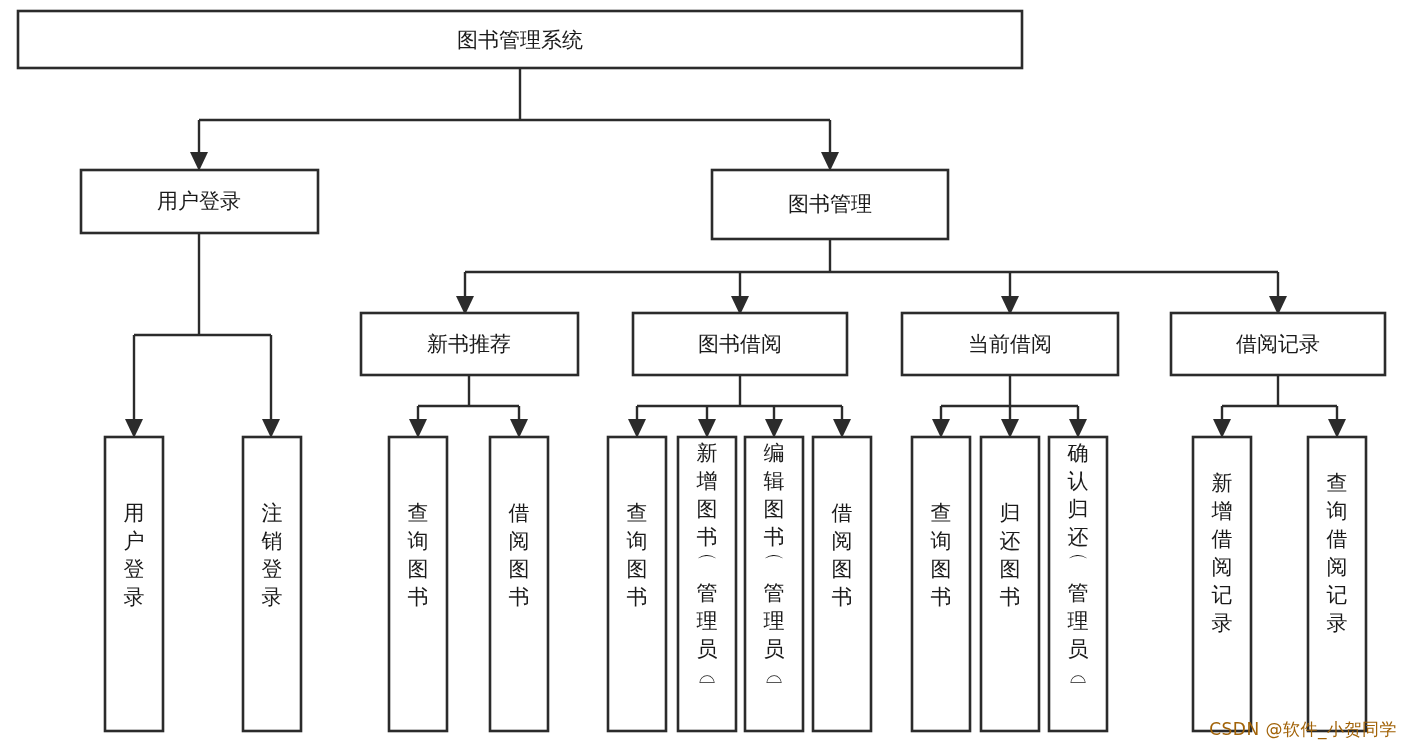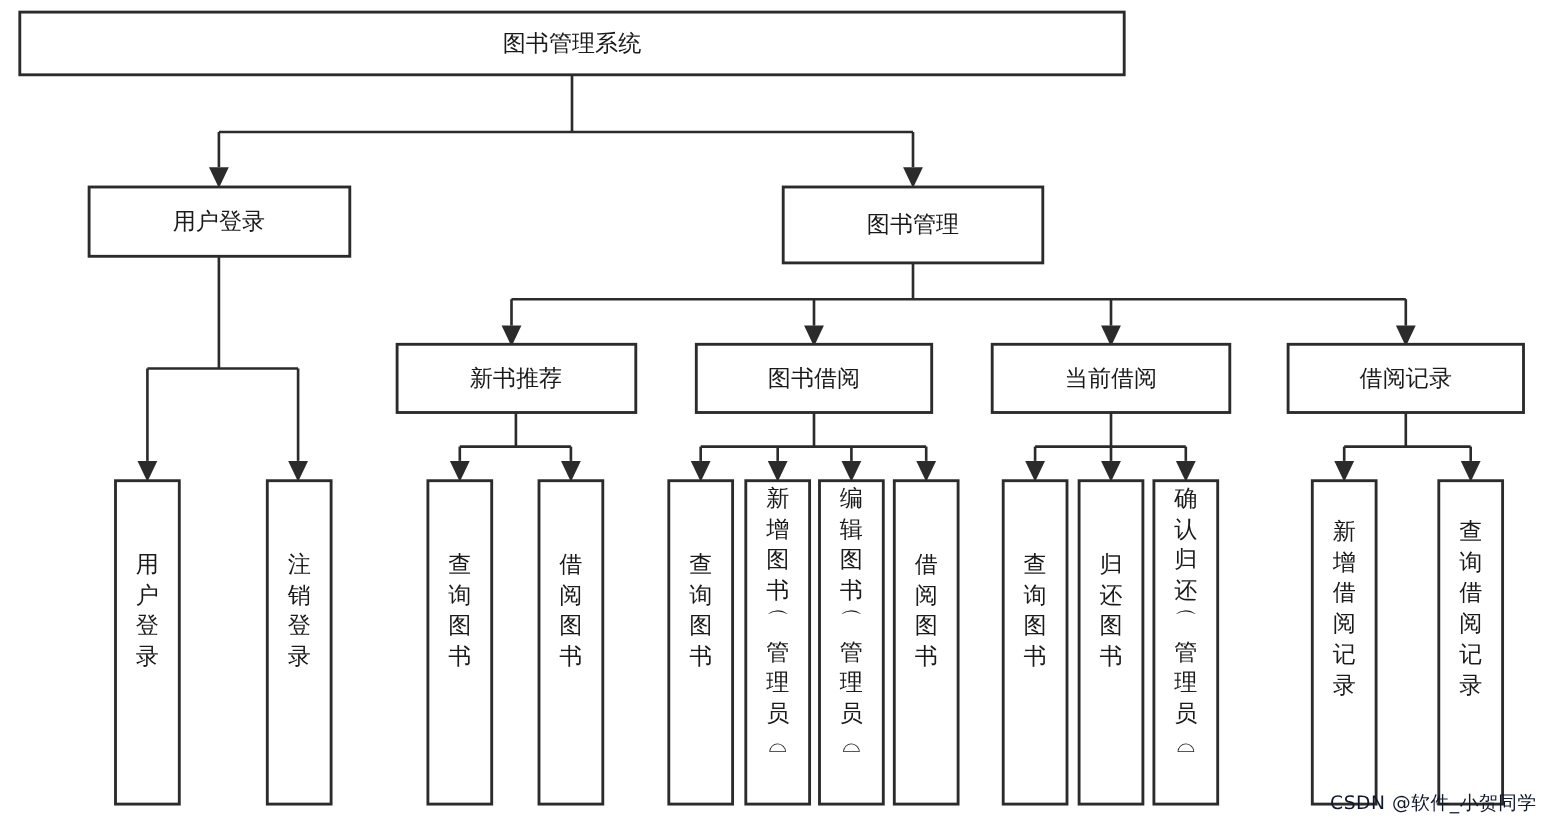--- a/index.html
+++ b/index.html
@@ -57,21 +57,21 @@
   .arrow-head {
     fill: #2b2b2b;
     stroke: none;
   }
   .watermark {
     position: absolute;
     right: 8px;
     bottom: 6px;
     font-family: "DejaVu Sans", "Liberation Sans", sans-serif;
     font-size: 17px;
-    color: #0f172a;
+    color: #a16207;
     letter-spacing: 0.5px;
     user-select: none;
     pointer-events: none;
   }
 </style>
 </head>
 <body>
 
 <div id="diagram-root">
 

